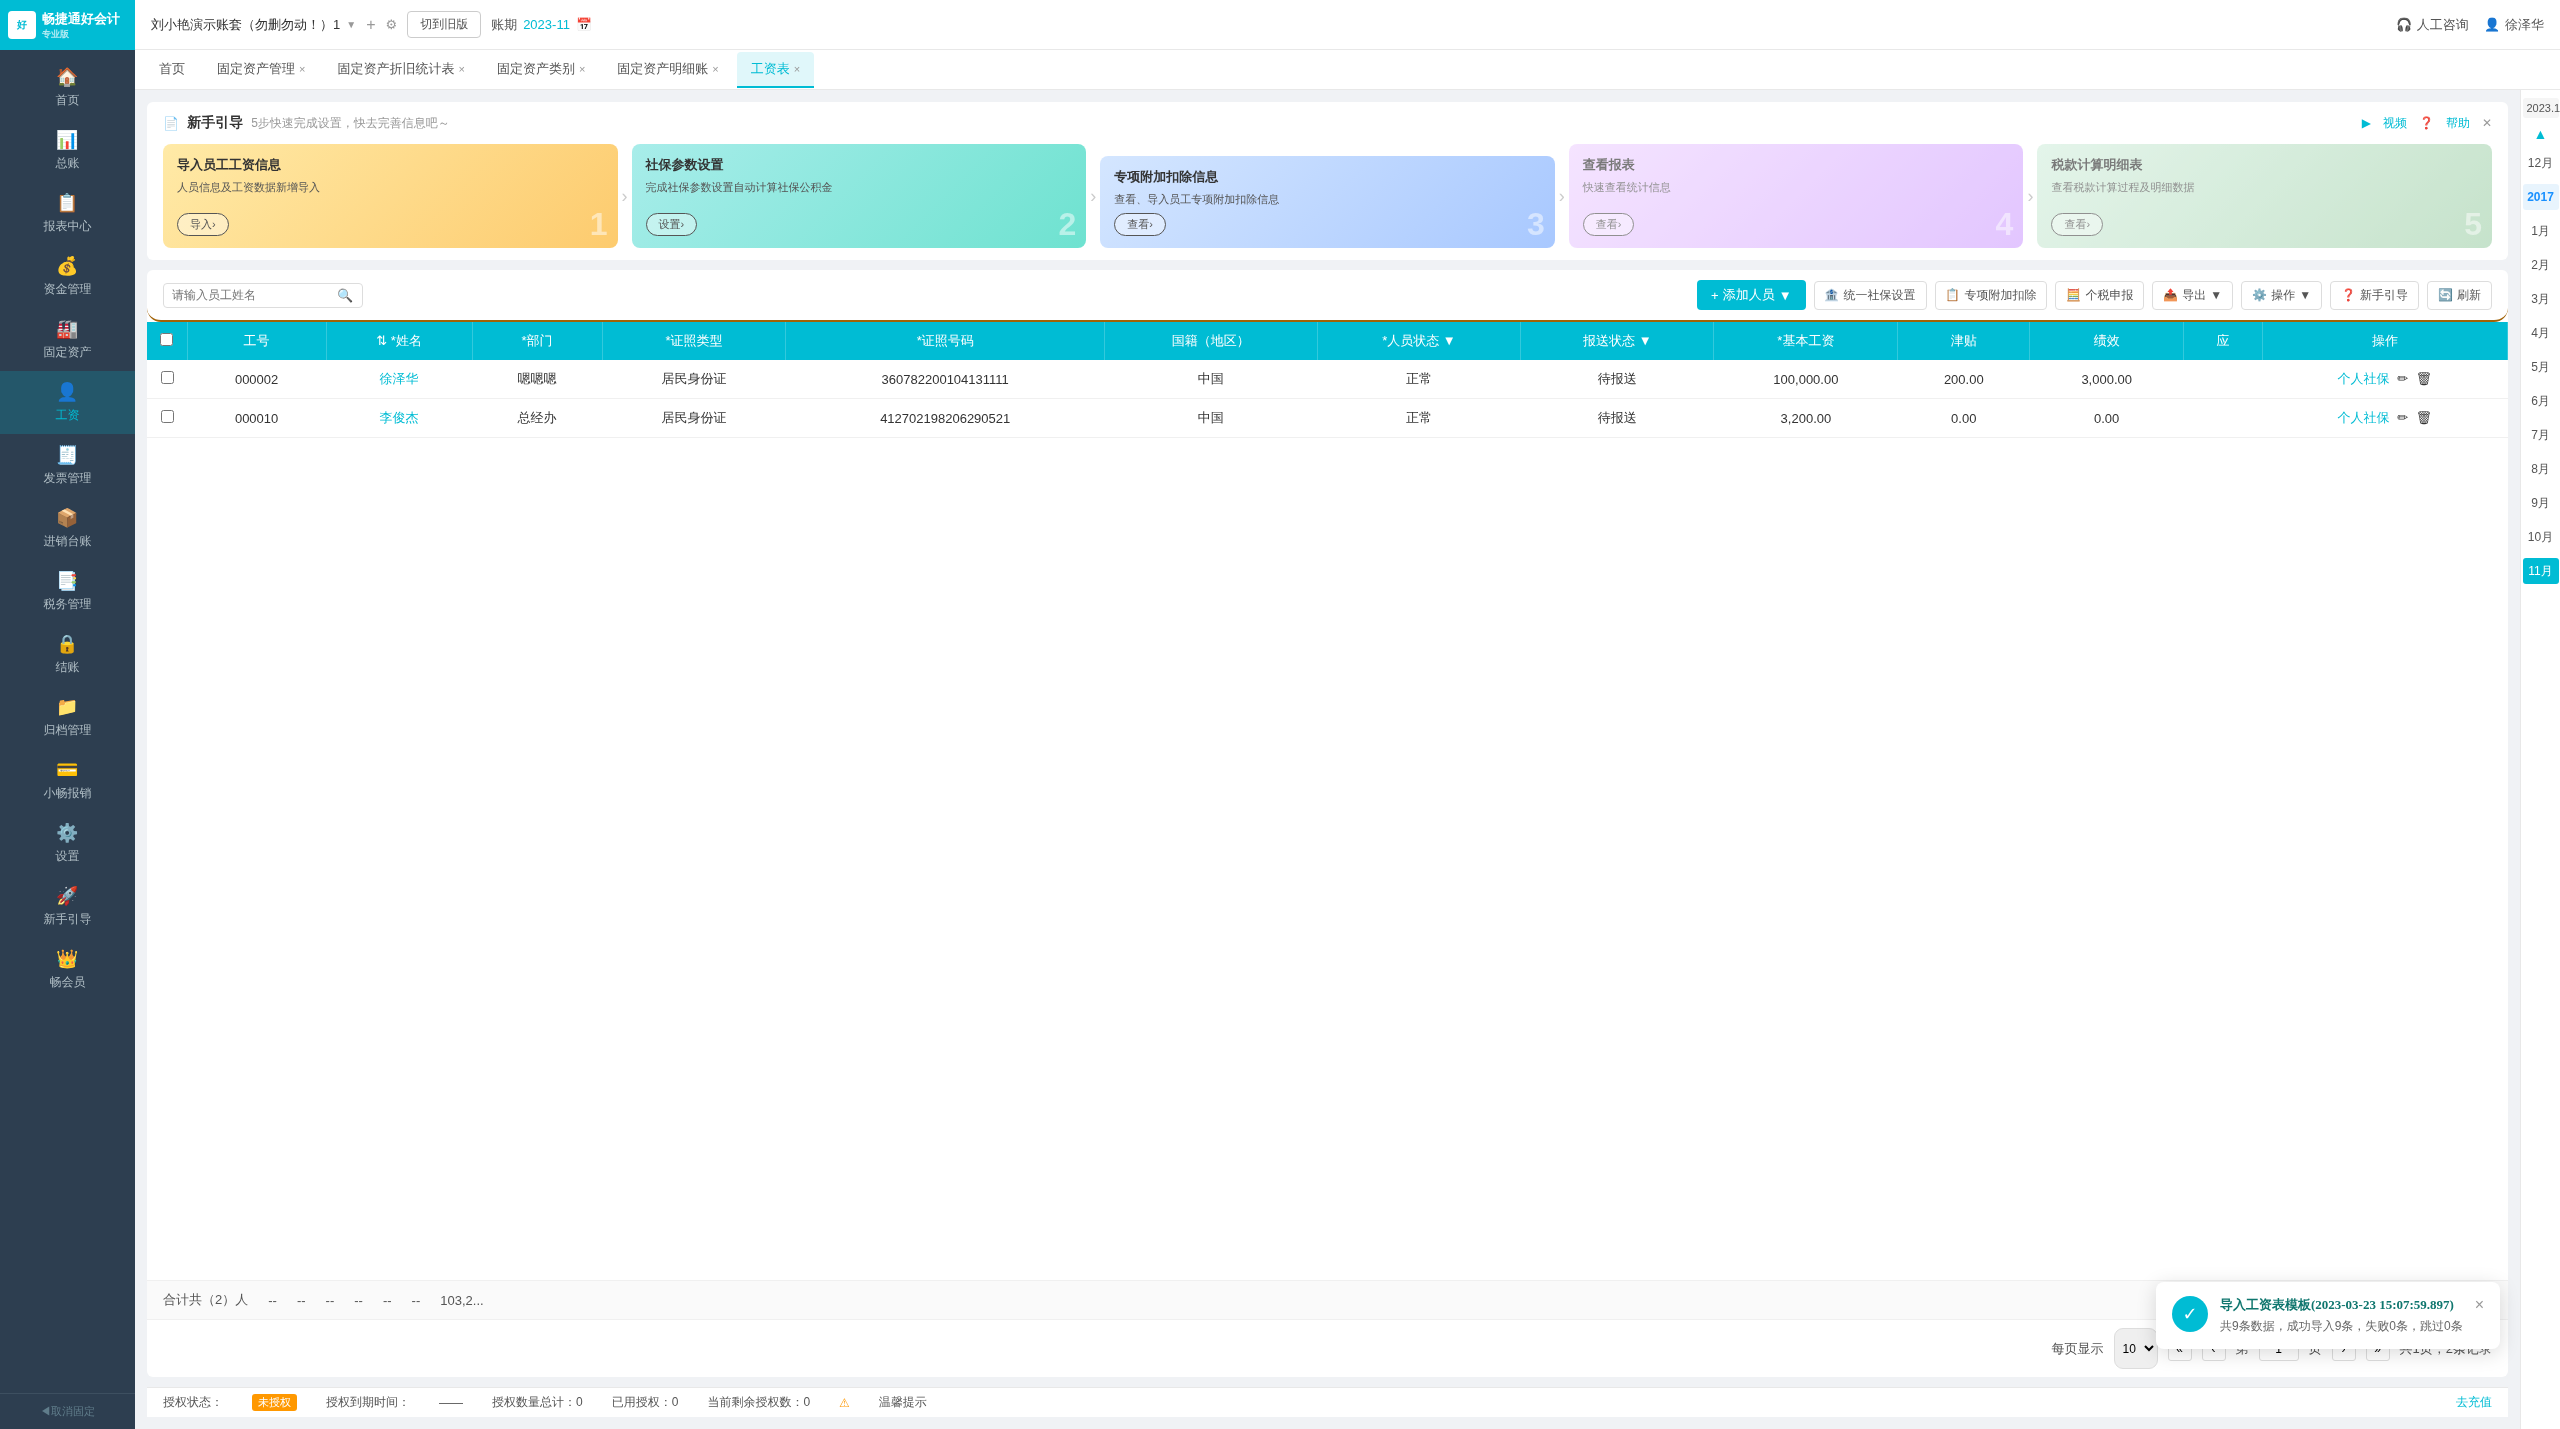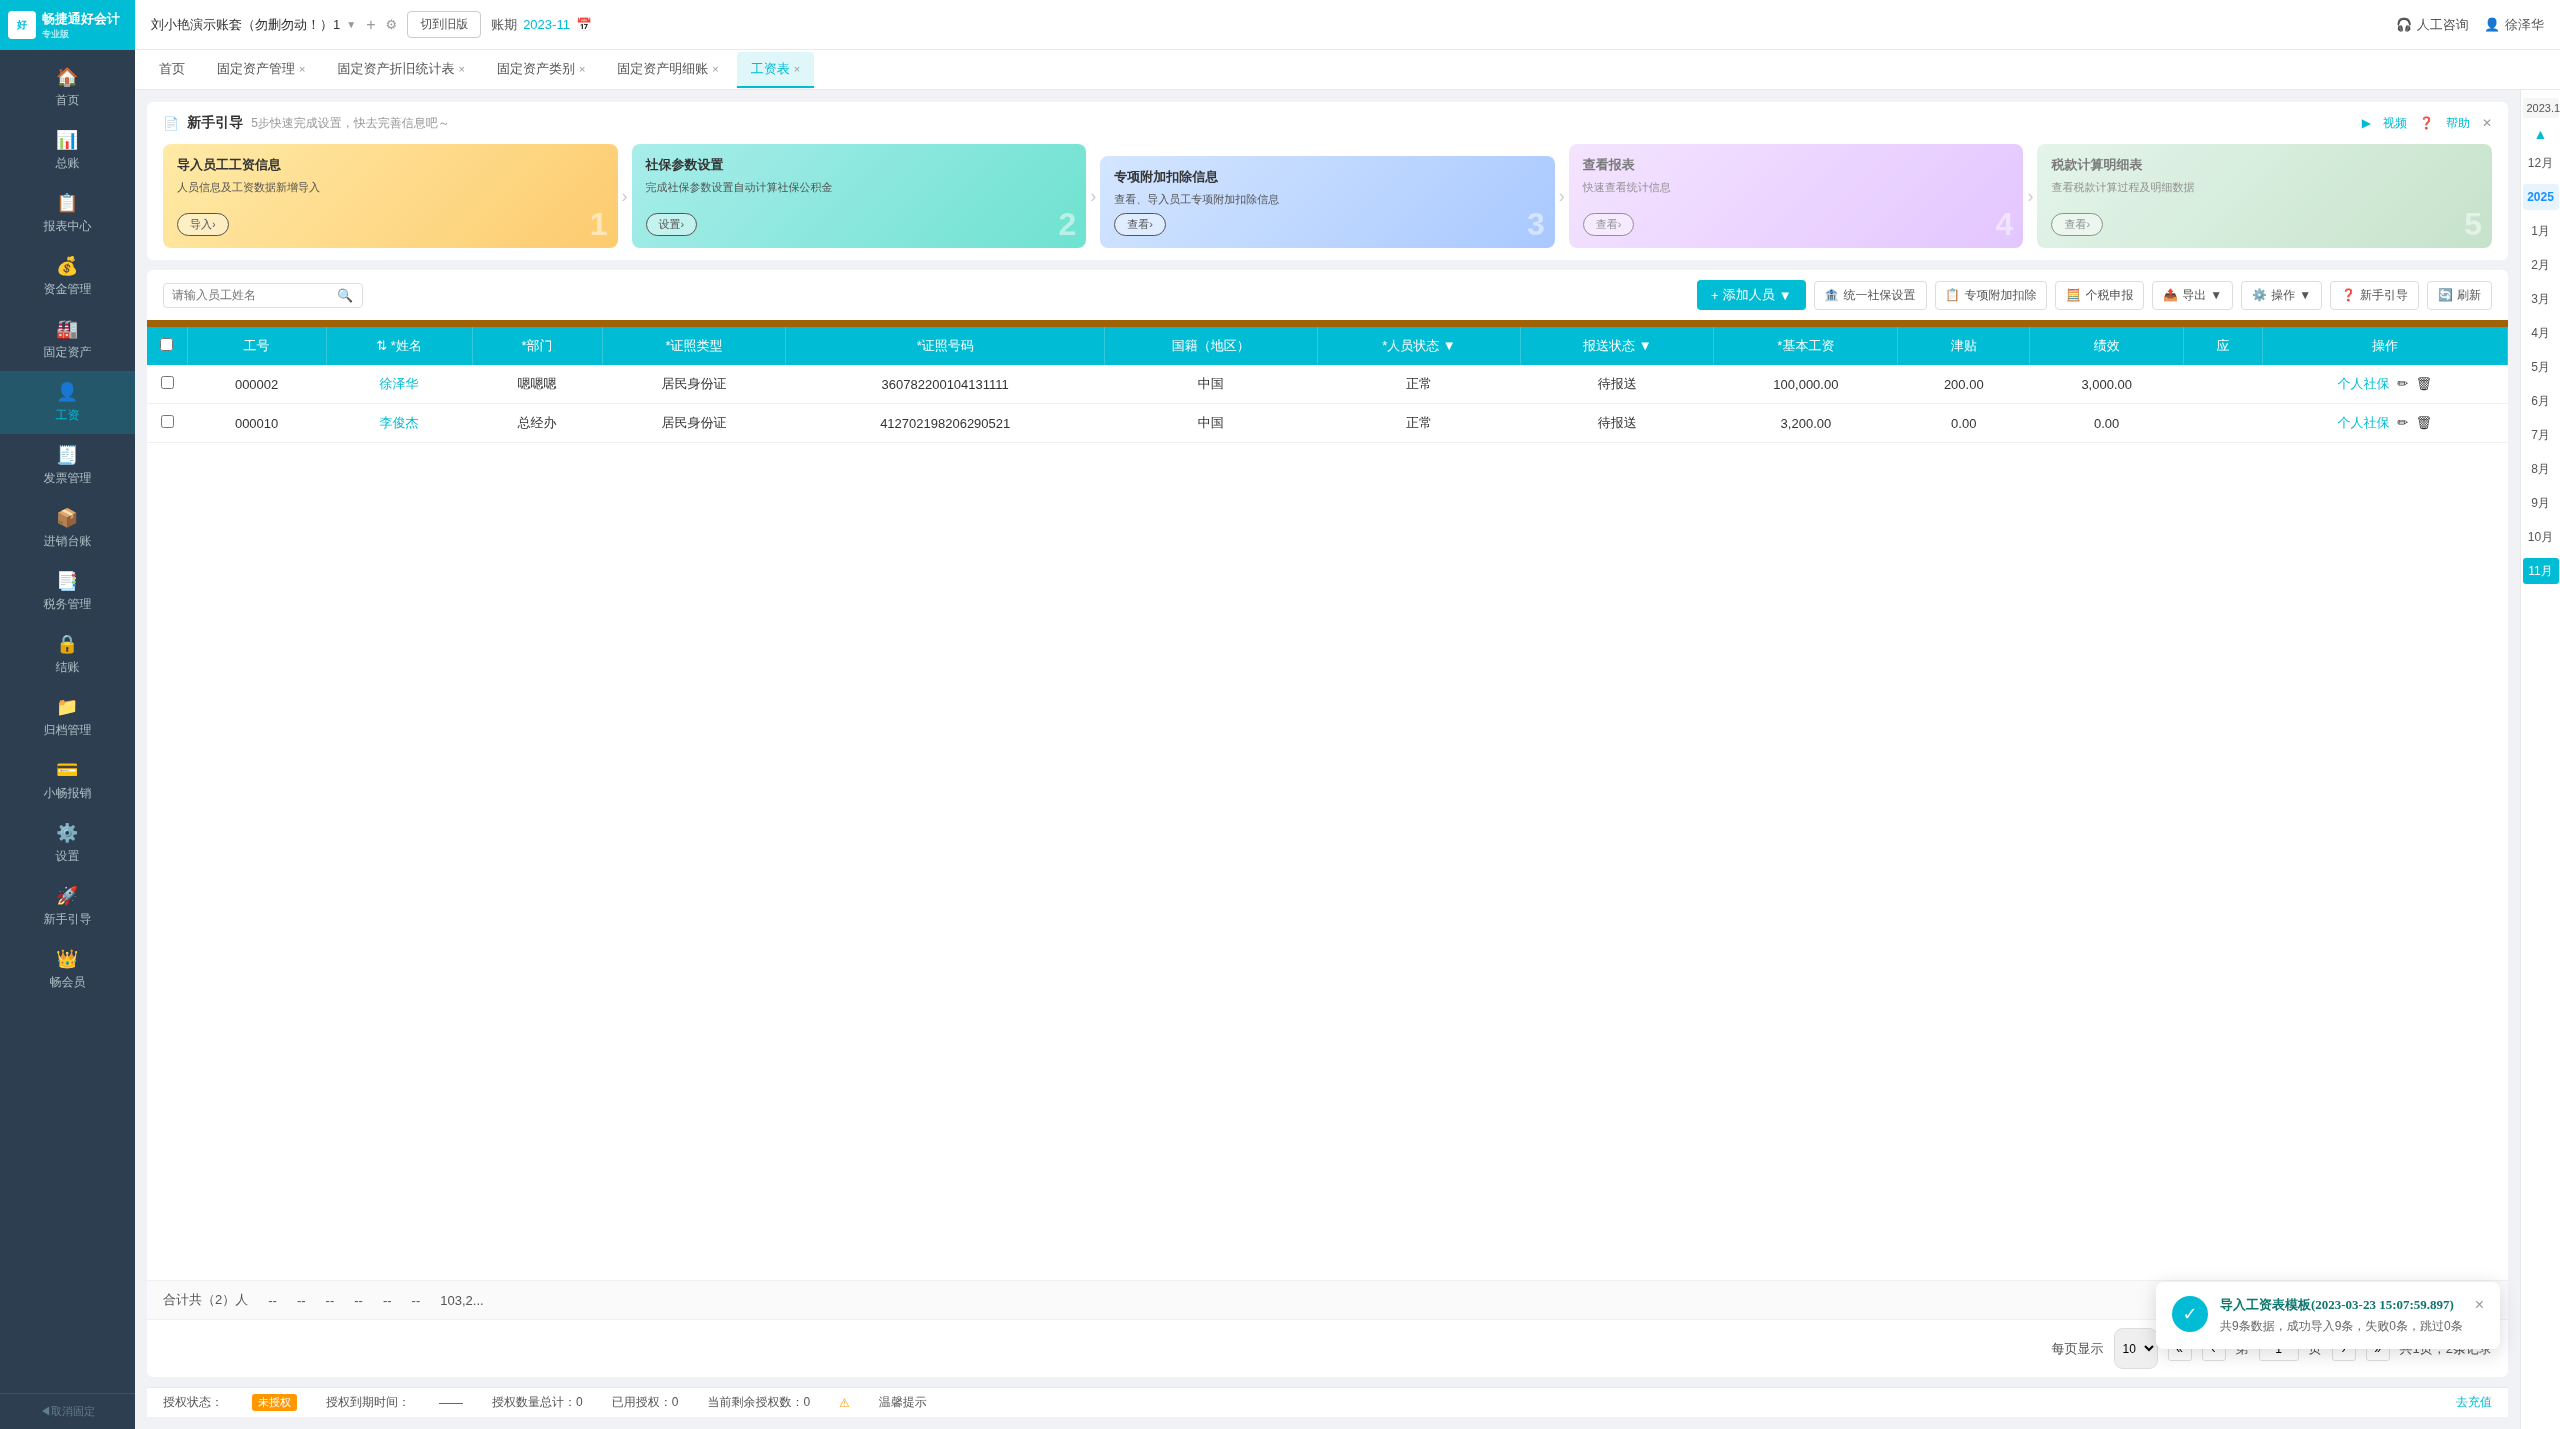--- a/index.html
+++ b/index.html
@@ -184,22 +184,23 @@
       flex: 1;
       display: flex;
       flex-direction: column;
       overflow: hidden;
     }
     .table-toolbar {
       padding: 10px 16px;
       display: flex;
       align-items: center;
       gap: 10px;
-      border-bottom: 7px solid #a16207;
-      flex-shrink: 0;
+      border-bottom: 2px solid #a16207;
+      flex-shrink: 0;
+      border-radius: 14px;
     }
     .search-box {
       display: flex;
       align-items: center;
       border: 1px solid #ddd;
       border-radius: 4px;
       padding: 4px 8px;
       gap: 6px;
       width: 200px;
     }
@@ -733,21 +734,21 @@
         <span style="color:#ff9800;">⚠</span>
         <span>温馨提示</span>
         <span class="go-auth">去充值</span>
       </div>
     </div>
 
     <div class="right-panel">
       <div style="font-size:11px;color:#555;padding:4px;text-align:center;background:#f5f5f5;border-radius:3px;width:36px;">2023.11</div>
       <span style="color:#00bcd4;cursor:pointer;font-size:14px;">▲</span>
       <div class="month-item">12月</div>
-      <div class="month-item year-label">2025</div>
+      <div class="month-item year-label">2017</div>
       <div class="month-item">1月</div>
       <div class="month-item">2月</div>
       <div class="month-item">3月</div>
       <div class="month-item">4月</div>
       <div class="month-item">5月</div>
       <div class="month-item">6月</div>
       <div class="month-item">7月</div>
       <div class="month-item">8月</div>
       <div class="month-item">9月</div>
       <div class="month-item">10月</div>

